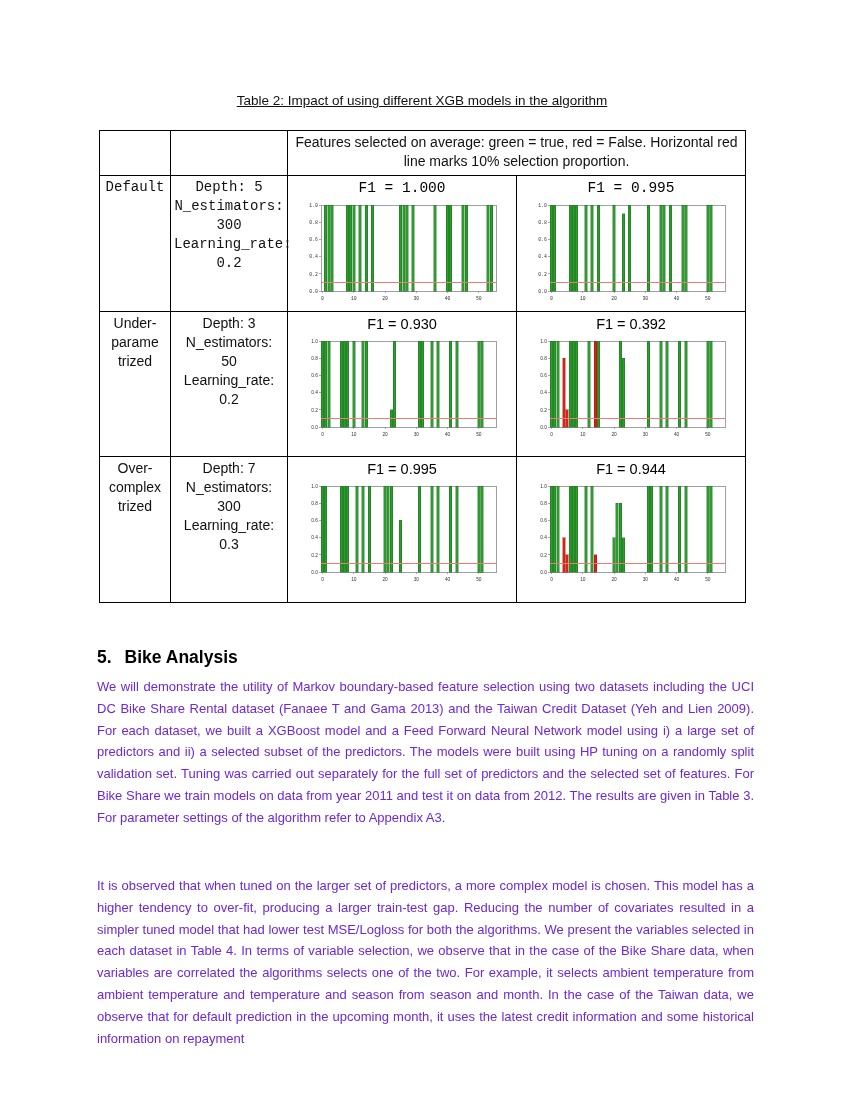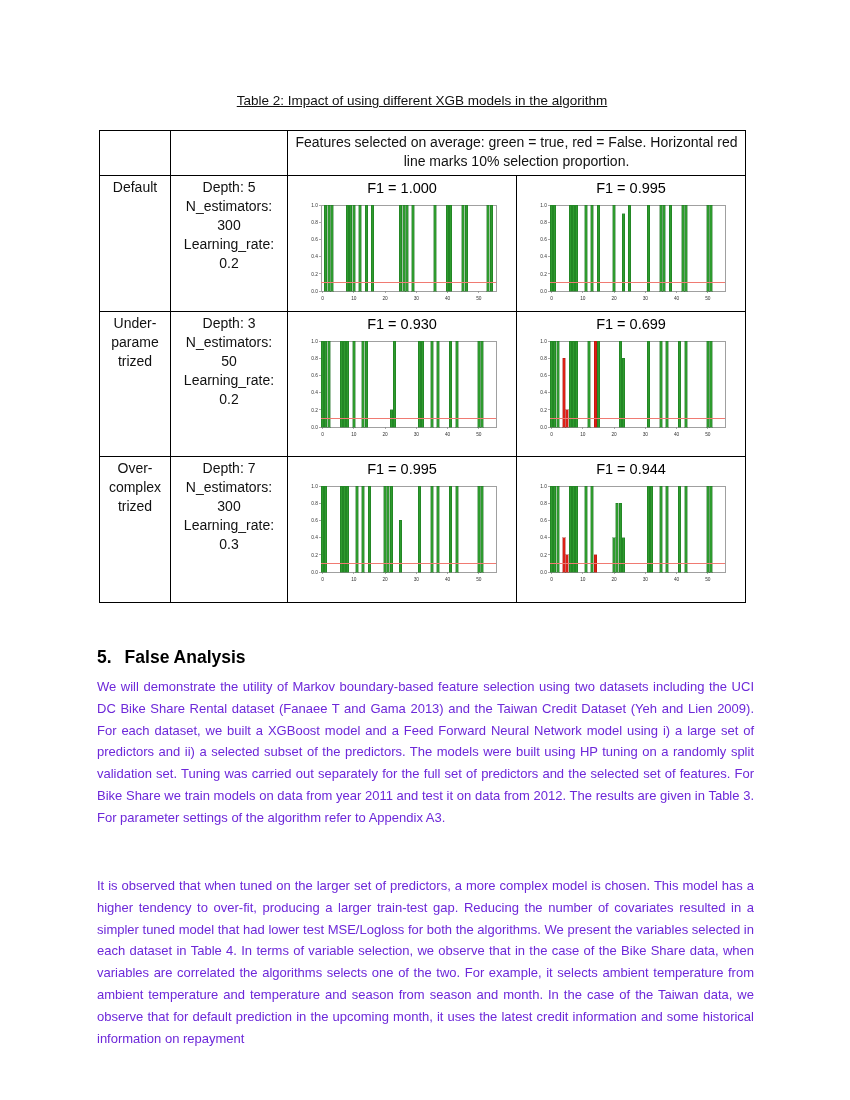--- a/index.html
+++ b/index.html
@@ -8,21 +8,21 @@
 
   .caption{position:absolute;top:93px;left:99px;width:646px;text-align:center;font-size:13.5px;color:#111;text-decoration:underline;}
 
   table.t2{position:absolute;top:130px;left:99px;width:646px;border-collapse:collapse;table-layout:fixed;padding-left:20px;}
   table.t2 td{border:1px solid #000;vertical-align:top;padding:2px 3px;font-size:14px;line-height:19px;text-align:center;color:#111;}
   td.model-cell,td.hp-cell{white-space:pre-line;}
   .merged-note{font-size:13.5px;line-height:20px;padding:1px 14px;}
   .hdr{font-size:14px;}
   .f1{font-size:14.5px;margin-top:1px;color:#000000;}
   .chart{margin-top:3px;display:flex;justify-content:center;}
-  .row-default td{height:131px;}
+  .row-default td{height:131px;font-family:Liberation Mono, monospace;}
   .row-under td{height:140px;}
   .row-over td{height:141px;}
   .hrow td{height:19px;}
   .mrow td{height:40px;}
 
   .section-heading{position:absolute;top:647px;left:97px;font-size:17.5px;font-weight:bold;color:#000;}
   .section-heading .num{margin-right:13px;}
 
   .para{position:absolute;left:97px;width:657px;font-size:13px;line-height:21.8px;text-align:justify;color:#6d28d9;}
   #p1{top:676px;}
@@ -218,21 +218,21 @@
                 <rect x="133.94" y="4.00" width="2.5" height="86.00" fill="#2e9b2e" stroke="#14691a" stroke-width="0.4"></rect>
                 <rect x="146.44" y="4.00" width="2.5" height="86.00" fill="#2e9b2e" stroke="#14691a" stroke-width="0.4"></rect>
                 <rect x="152.69" y="4.00" width="2.5" height="86.00" fill="#2e9b2e" stroke="#14691a" stroke-width="0.4"></rect>
                 <rect x="174.56" y="4.00" width="2.5" height="86.00" fill="#2e9b2e" stroke="#14691a" stroke-width="0.4"></rect>
                 <rect x="177.69" y="4.00" width="2.5" height="86.00" fill="#2e9b2e" stroke="#14691a" stroke-width="0.4"></rect>
                 <line x1="18" y1="81.4" x2="193" y2="81.4" stroke="#f07a72" stroke-width="1.1"></line>
               </svg>
             </div>
       </td>
       <td>
-        <div class="f1">F1 = 0.699</div>
+        <div class="f1">F1 = 0.392</div>
         <div class="chart">
               <svg width="198" height="104" viewBox="0 0 198 104" shape-rendering="crispEdges">
                 <rect x="18" y="4" width="175" height="86" fill="#ffffff" stroke="#888888" stroke-width="0.8"></rect>
                 <line x1="16" y1="90" x2="18" y2="90" stroke="#888888" stroke-width="0.7"></line>
                 <text x="15" y="91.7" font-size="4.8" fill="#333333" text-anchor="end">0.0</text>
                 <line x1="16" y1="72.8" x2="18" y2="72.8" stroke="#888888" stroke-width="0.7"></line>
                 <text x="15" y="74.5" font-size="4.8" fill="#333333" text-anchor="end">0.2</text>
                 <line x1="16" y1="55.6" x2="18" y2="55.6" stroke="#888888" stroke-width="0.7"></line>
                 <text x="15" y="57.300000000000004" font-size="4.8" fill="#333333" text-anchor="end">0.4</text>
                 <line x1="16" y1="38.4" x2="18" y2="38.4" stroke="#888888" stroke-width="0.7"></line>
@@ -394,19 +394,19 @@
                 <rect x="177.69" y="4.00" width="2.5" height="86.00" fill="#2e9b2e" stroke="#14691a" stroke-width="0.4"></rect>
                 <line x1="18" y1="81.4" x2="193" y2="81.4" stroke="#f07a72" stroke-width="1.1"></line>
               </svg>
             </div>
       </td>
     </tr>
   </tbody>
     </table>
 
   <div class="section-heading">
-    <span class="num">5.</span><span>False Analysis</span>
+    <span class="num">5.</span><span>Bike Analysis</span>
   </div>
 
   <div class="para" id="p1">We will demonstrate the utility of Markov boundary-based feature selection using two datasets including the UCI DC Bike Share Rental dataset (Fanaee T and Gama 2013) and the Taiwan Credit Dataset (Yeh and Lien 2009). For each dataset, we built a XGBoost model and a Feed Forward Neural Network model using i) a large set of predictors and ii) a selected subset of the predictors. The models were built using HP tuning on a randomly split validation set. Tuning was carried out separately for the full set of predictors and the selected set of features. For Bike Share we train models on data from year 2011 and test it on data from 2012.  The results are given in Table 3. For parameter settings of the algorithm refer to Appendix A3.</div>
   <div class="para" id="p2">It is observed that when tuned on the larger set of predictors, a more complex model is chosen.  This model has a higher tendency to over-fit, producing a larger train-test gap.  Reducing the number of covariates resulted in a simpler tuned model that had lower test MSE/Logloss for both the algorithms. We present the variables selected in each dataset in Table 4.  In terms of variable selection, we observe that in the case of the Bike Share data, when variables are correlated the algorithms selects one of the two. For example, it selects ambient temperature from ambient temperature and temperature and season from season and month. In the case of the Taiwan data, we observe that for default prediction in the upcoming month, it uses the latest credit information and some historical information on repayment</div>
 
 </div>
 
 </body></html>

